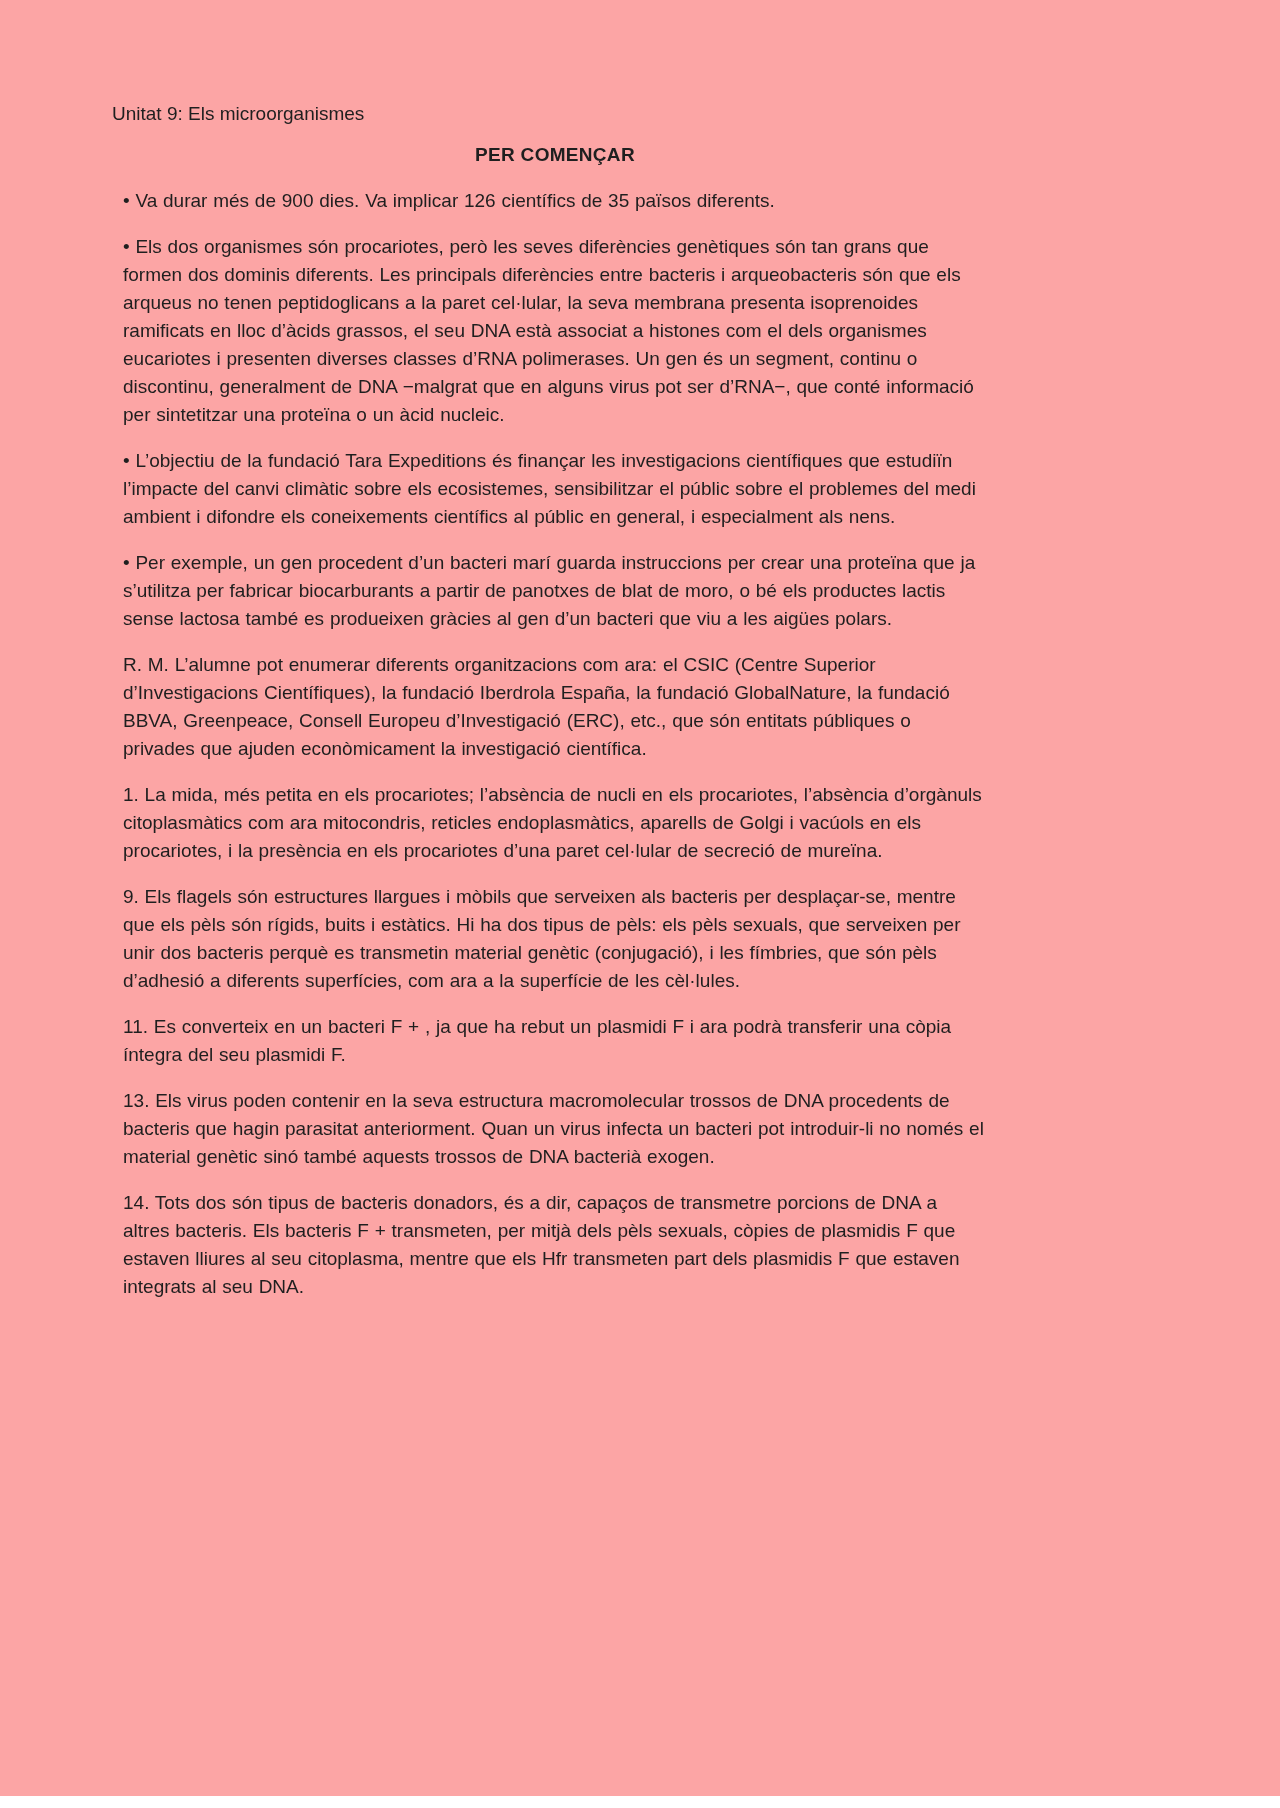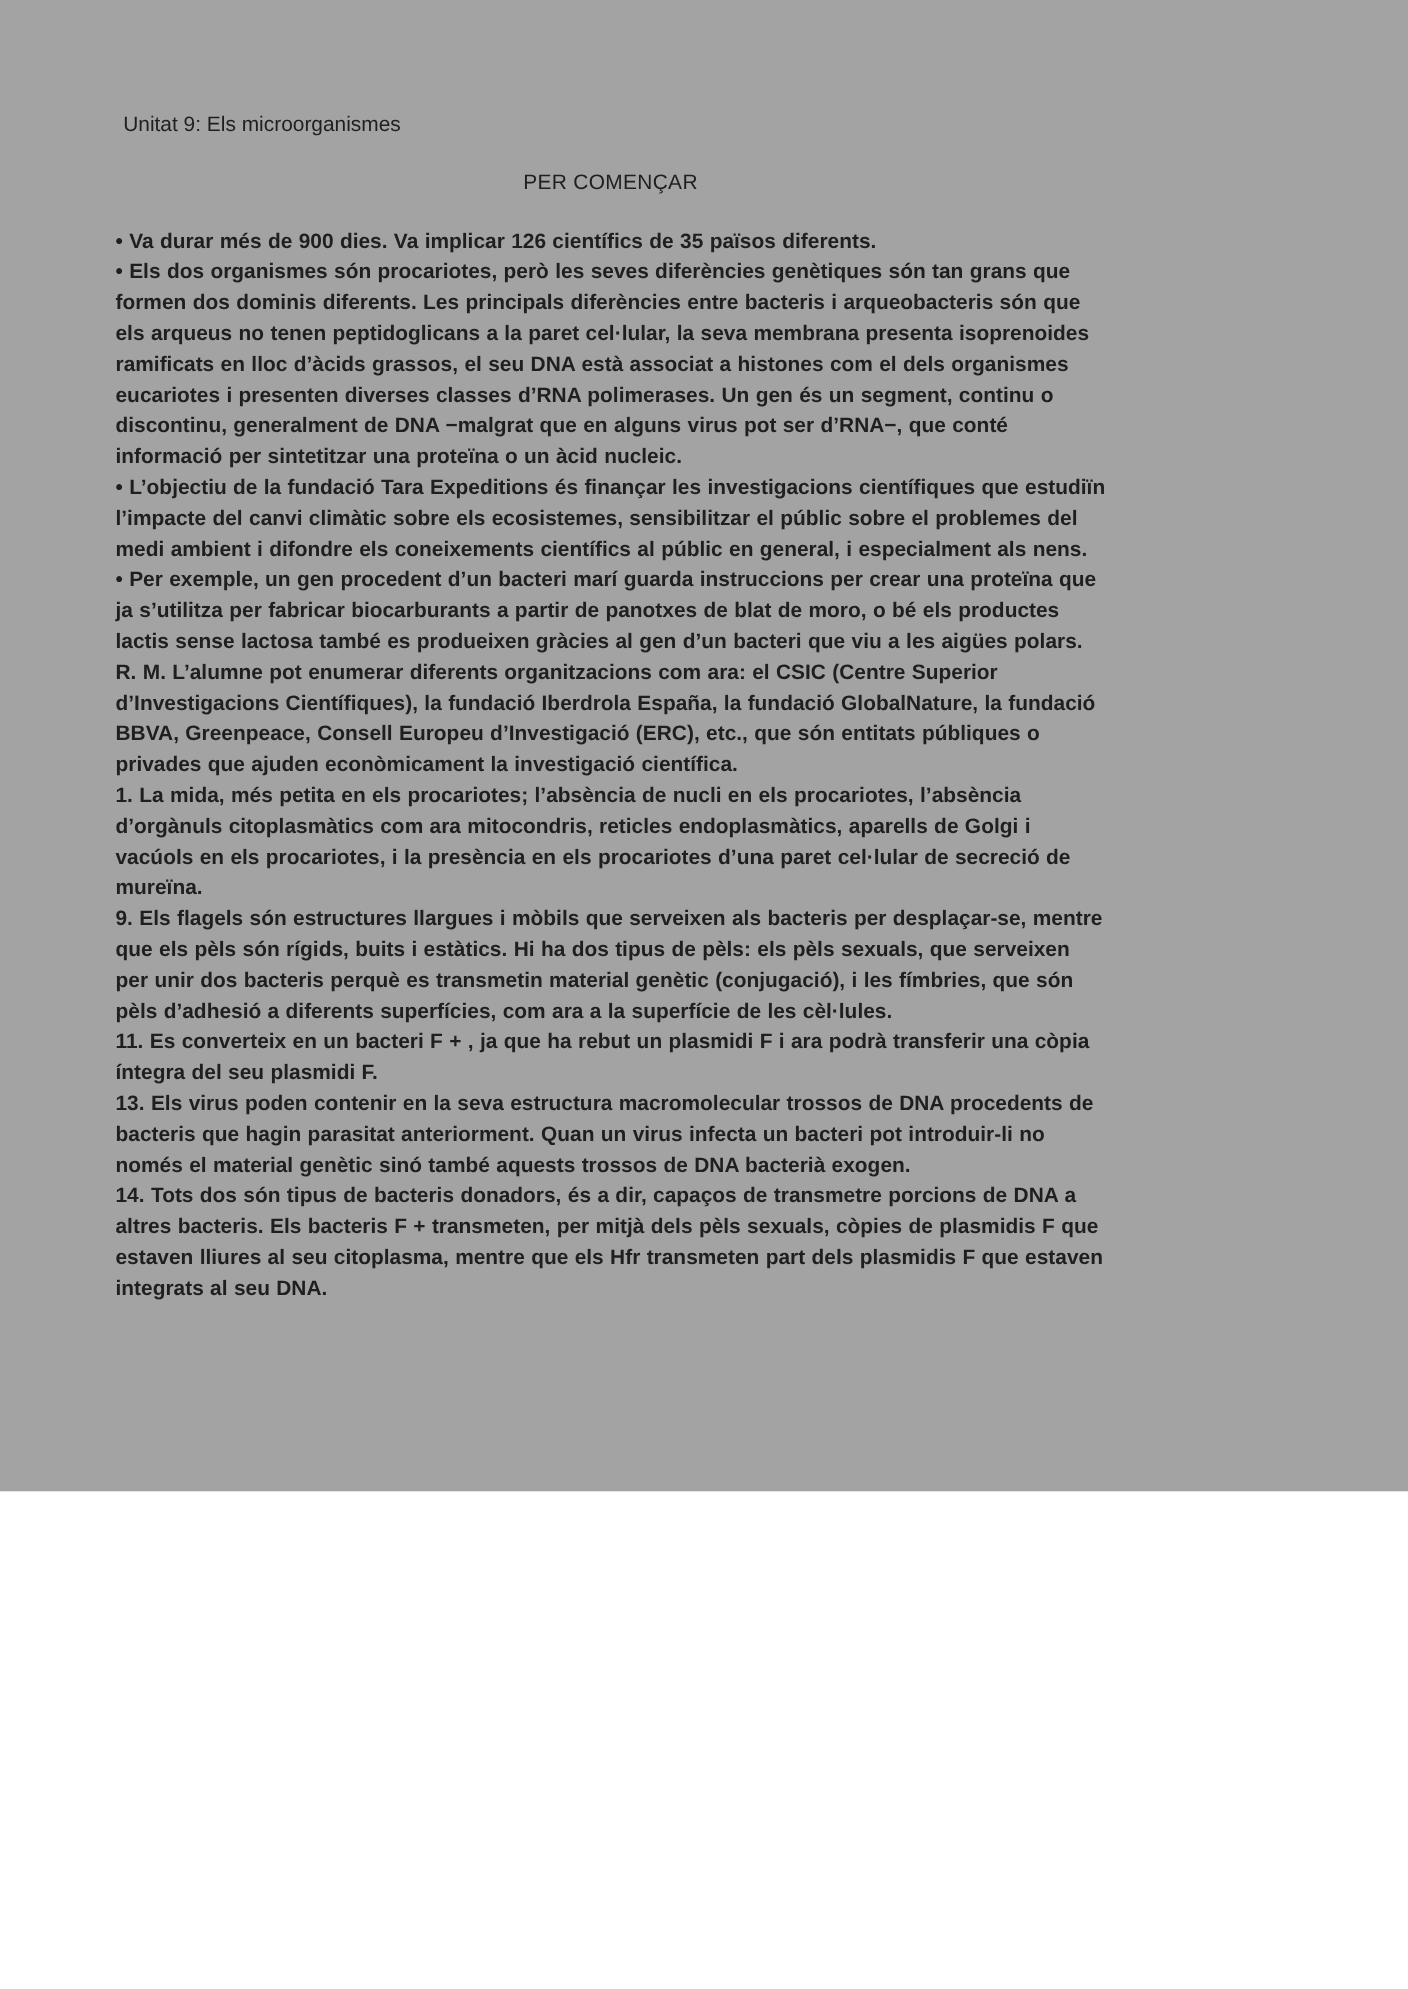--- a/index.html
+++ b/index.html
@@ -3,44 +3,44 @@
 <meta charset="utf-8">
 <style>
   html, body {
     margin: 0;
     padding: 0;
     background: #ffffff;
   }
   .page {
     position: relative;
     width: 1280px;
-    height: 1356px;
+    height: 1796px;
     box-sizing: border-box;
-    background: #a3a3a3;
+    background: #fca5a5;
     color: #1f1f1f;
     font-family: "Liberation Sans", "DejaVu Sans", sans-serif;
     font-size: 19px;
     line-height: 28px;
     padding: 100px 275px 40px 105px;
     overflow: hidden;
   }
   .doc-title {
     padding-left: 7px;
     margin: 0 0 0 0;
   }
   .section-heading {
     text-align: center;
-    margin: 25px 0;
+    margin: 13px 0;
     letter-spacing: 0.3px;
+    font-weight: bold;
   }
   p.para {
-    margin: 0;
+    margin: 18px;
     text-align: left;
     word-spacing: 0.5px;
-    font-weight: bold;
   }
 </style>
 </head>
 <body>
 
 <div class="page">
 
   <div class="doc-title">Unitat 9: Els microorganismes</div>
 
   <div class="section">

